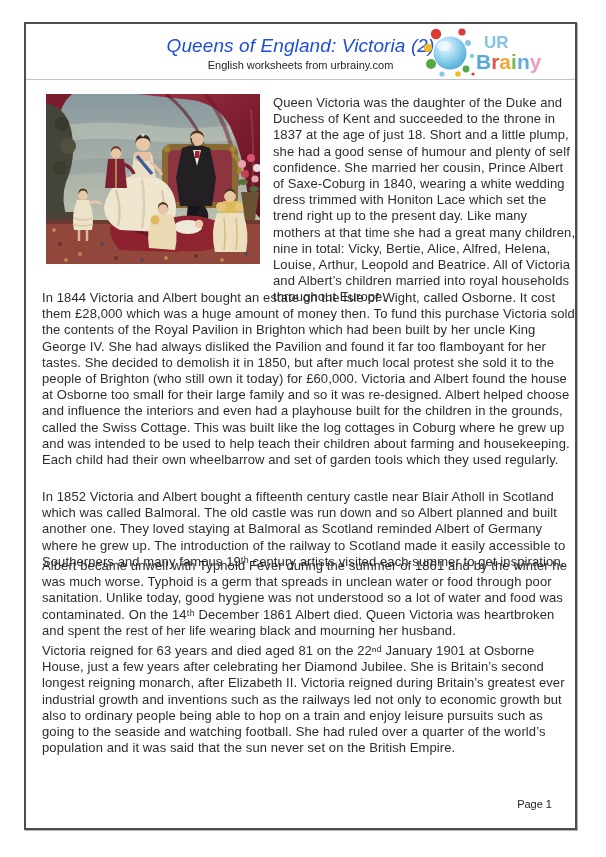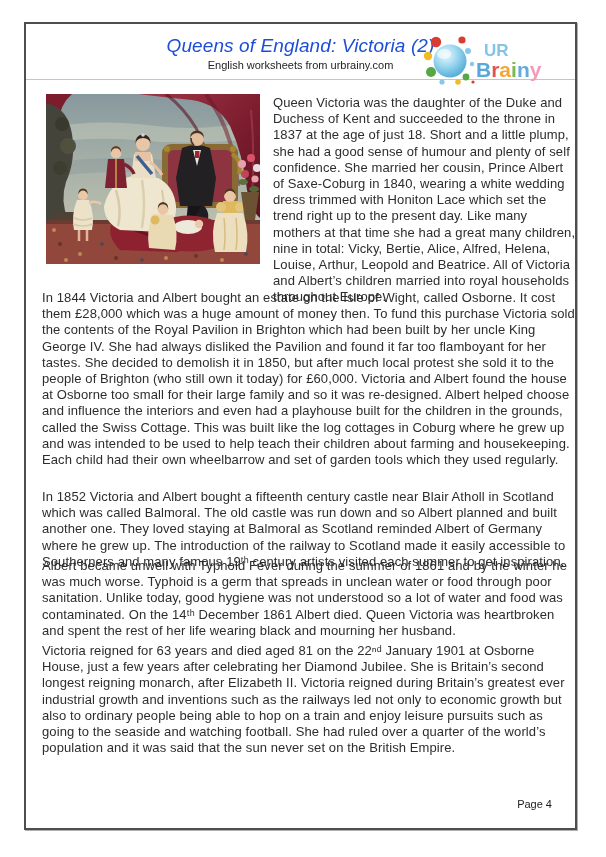--- a/index.html
+++ b/index.html
@@ -5,21 +5,21 @@
   * { margin:0; padding:0; box-sizing:border-box; }
   html,body { width:606px; height:857px; background:#ffffff; overflow:hidden;
               font-family:"Liberation Sans","DejaVu Sans",sans-serif; }
   .page { position:absolute; left:24px; top:22px; width:553px; height:808px;
           background:#fff; border:2px solid #4e4e4e; box-shadow:1px 1px 0 rgba(80,80,80,.45); }
   
   .header { position:relative; height:56px; border-bottom:1px solid #c4c4c4; }
   .title-block { text-align:center; padding-top:11px; }
   .doc-title { font-size:19px; color:#1d4ed8; letter-spacing:.1px;font-style:italic; }
   .doc-subtitle { font-size:11px; color:#242424; margin-top:2px; }
-  .logo { position:absolute; right:5px; top:8px; width:152px; height:55px; }
+  .logo { position:absolute; right:5px; top:0px; width:152px; height:55px; }
   
   .para { position:absolute; font-size:13px; line-height:16.2px; color:#2d2d2d;
           text-align:left; letter-spacing:.1px; }
   .para-1 { left:247px; top:71px;  width:304px; }
   .para-2 { left:16px;  top:266px; width:536px; }
   .para-3 { left:16px;  top:465px; width:536px; }
   .para-4 { left:16px;  top:534px; width:536px; }
   .para-5 { left:16px;  top:619px; width:536px; }
   .painting { position:absolute; left:20px; top:70px; width:214px; height:170px; }
   .painting svg { display:block; width:100%; height:100%; }
@@ -194,15 +194,15 @@
       </g>
     </svg>
   </div>
 
   <p class="para para-1">Queen Victoria was the daughter of the Duke and Duchess of Kent and succeeded to the throne in 1837 at the age of just 18. Short and a little plump, she had a good sense of humour and plenty of self confidence. She married her cousin, Prince Albert of Saxe-Coburg in 1840, wearing a white wedding dress trimmed with Honiton Lace which set the trend right up to the present day. Like many mothers at that time she had a great many children, nine in total: Vicky, Bertie, Alice, Alfred, Helena, Louise, Arthur, Leopold and Beatrice. All of Victoria and Albert’s children married into royal households throughout Europe.</p>
   <p class="para para-2">In 1844 Victoria and Albert bought an estate on the Isle of Wight, called Osborne. It cost them £28,000 which was a huge amount of money then. To fund this purchase Victoria sold the contents of the Royal Pavilion in Brighton which had been built by her uncle King George IV. She had always disliked the Pavilion and found it far too flamboyant for her tastes. She decided to demolish it in 1850, but after much local protest she sold it to the people of Brighton (who still own it today) for £60,000. Victoria and Albert found the house at Osborne too small for their large family and so it was re-designed. Albert helped choose and influence the interiors and even had a playhouse built for the children in the grounds, called the Swiss Cottage. This was built like the log cottages in Coburg where he grew up and was intended to be used to help teach their children about farming and housekeeping. Each child had their own wheelbarrow and set of garden tools which they used regularly.</p>
   <p class="para para-3">In 1852 Victoria and Albert bought a fifteenth century castle near Blair Atholl in Scotland which was called Balmoral. The old castle was run down and so Albert planned and built another one. They loved staying at Balmoral as Scotland reminded Albert of Germany where he grew up. The introduction of the railway to Scotland made it easily accessible to Southerners and many famous 19ᵗʰ century artists visited each summer to get inspiration.</p>
   <p class="para para-4">Albert became unwell with Typhoid Fever during the summer of 1861 and by the winter he was much worse. Typhoid is a germ that spreads in unclean water or food through poor sanitation. Unlike today, good hygiene was not understood so a lot of water and food was contaminated. On the 14ᵗʰ December 1861 Albert died. Queen Victoria was heartbroken and spent the rest of her life wearing black and mourning her husband.</p>
   <p class="para para-5">Victoria reigned for 63 years and died aged 81 on the 22ⁿᵈ January 1901 at Osborne House, just a few years after celebrating her Diamond Jubilee. She is Britain’s second longest reigning monarch, after Elizabeth II.  Victoria reigned during Britain’s greatest ever industrial growth and inventions such as the railways led not only to economic growth but also to ordinary people being able to hop on a train and enjoy leisure pursuits such as going to the seaside and watching football. She had ruled over a quarter of the world’s population and it was said that the sun never set on the British Empire.</p>
 
-  <div class="page-number">Page 4</div>
+  <div class="page-number">Page 1</div>
 
 </div>
 
 </body></html>

